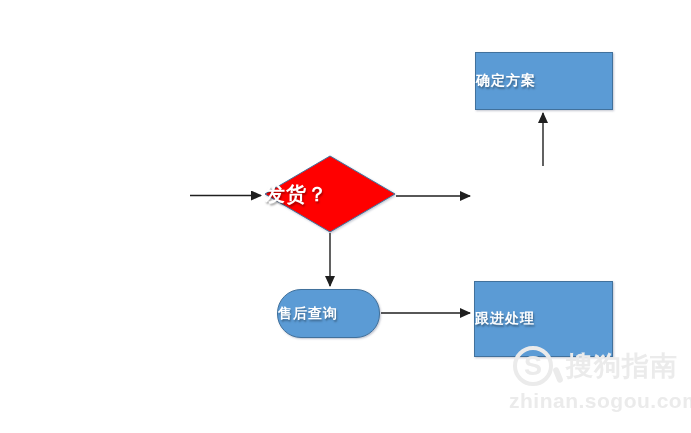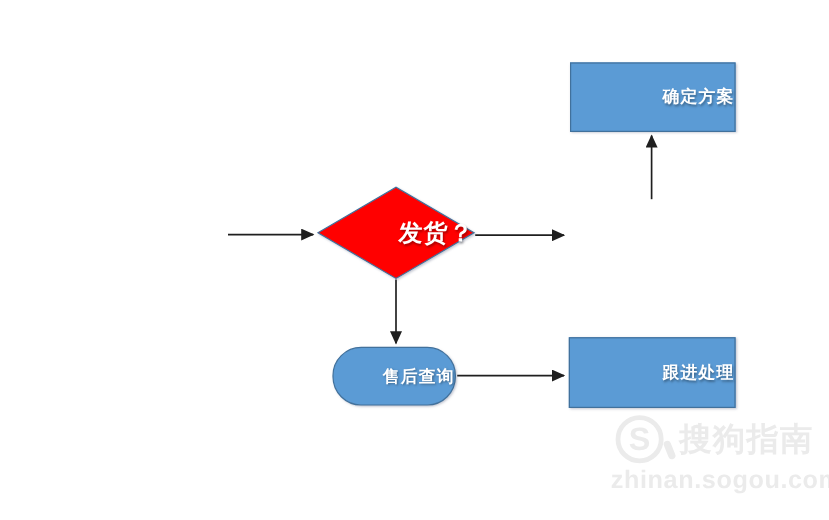--- a/index.html
+++ b/index.html
@@ -32,21 +32,21 @@
     fill: var(--decision_fill, #FF0000);
     stroke: var(--node_border, #41719C);
     stroke-width: 1;
     filter: drop-shadow(1px 1px 1px rgba(80,90,120,0.35));
   }
   .node {
     position: absolute;
     box-sizing: border-box;
     display: flex;
     align-items: center;
-    justify-content: flex-end;
+    justify-content: flex-start;
     text-align: center;
   }
   .process, .terminator {
     background: var(--node_fill, #5B9BD5);
     border: 1px solid var(--node_border, #41719C);
     box-shadow: 1px 1px 2px rgba(80,90,120,0.35);
   }
   .terminator {
     border-radius: 24px;
   }
@@ -65,21 +65,21 @@
   }
   .diamond-label-box .node-label {
     font-size: 20px;
   }
   
   .n-request  { left: 65px;  top: 166px; width: 125px; height: 61px; }
   .n-decision { left: 265px; top: 156px; width: 130px; height: 76px; }
   .n-aftersales { left: 474px; top: 167px; width: 139px; height: 58px; }
   .n-plan     { left: 475px; top: 52px;  width: 138px; height: 58px; }
   .n-confirm  { left: 277px; top: 289px; width: 103px; height: 49px; }
-  .n-follow   { left: 474px; top: 281px; width: 139px; height: 59px; }
+  .n-follow   { left: 474px; top: 281px; width: 139px; height: 76px; }
 
   
   .watermark {
     position: absolute;
     left: 0; top: 0;
     width: 691px; height: 433px;
     pointer-events: none;
     color: var(--watermark, #EBEBEB);
   }
   .wm-logo {

